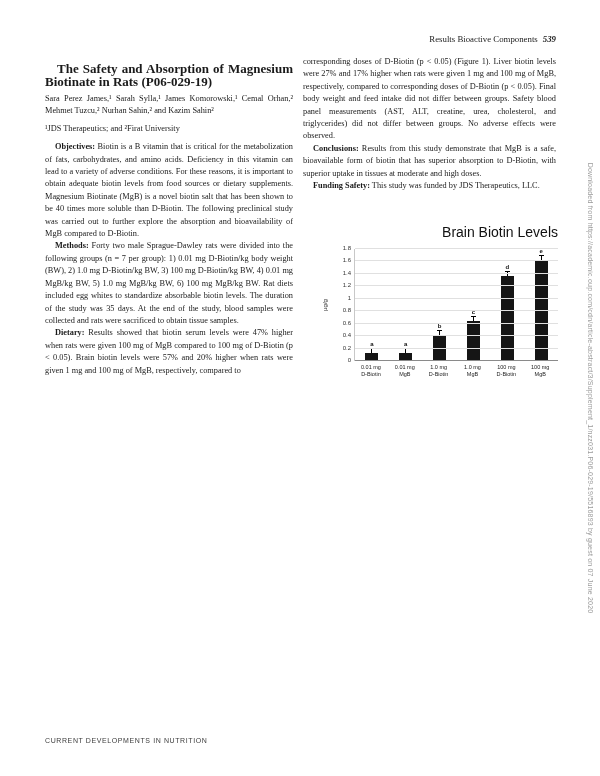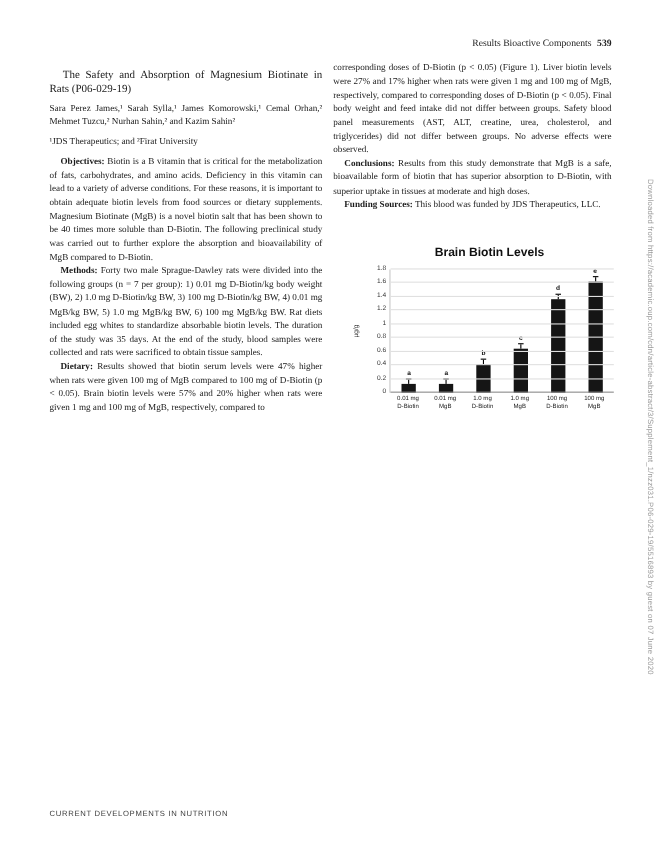--- a/index.html
+++ b/index.html
@@ -2,38 +2,38 @@
 <html><head>
 <meta charset="utf-8">
 <style>
   html,body{margin:0;padding:0;background:#fff;}
   #page{position:relative;width:600px;height:776px;background:#ffffff;overflow:hidden;
         font-family:"Liberation Serif",serif;color:#1a1a1a;}
 
   
   .header{position:absolute;top:34px;left:45px;width:511px;text-align:right;
           font-size:8.8px;color:#222;}
-  .header .pagenum{font-weight:bold;margin-left:5px;}
+  .header .pagenum{font-weight:bold;margin-left:5px;font-style:italic;}
 
   
   .col{position:absolute;text-align:justify;font-size:8.3px;line-height:12.4px;}
   #col-left{left:45px;top:62px;width:248px;}
   #col-right{left:303px;top:56px;width:253px;}
-  .title{font-weight:normal;font-size:10px;line-height:13px;text-indent:12px;margin:0 0 5px 0;}
+  .title{font-weight:bold;font-size:13px;line-height:13px;text-indent:12px;margin:0 0 5px 0;}
   .authors{margin:0 0 5px 0;}
   .affil{margin:0 0 6px 0;text-align:left;}
   p.para{margin:0;text-indent:10px;}
   p.noindent{margin:0;text-indent:0;}
   .lead{font-weight:bold;}
   .boldline{font-weight:bold;}
 
   
   #figure{position:absolute;left:332px;top:224px;width:226px;
           font-family:"Liberation Sans",sans-serif;color:#111;}
-  .fig-title{text-align:center;font-weight:bold;font-size:11px;margin-bottom:9px;}
+  .fig-title{text-align:right;font-weight:normal;font-size:14px;margin-bottom:9px;}
   #plot{position:relative;margin-left:22px;height:112px;border-left:1px solid #c8c8c8;}
   .gridline{position:absolute;left:0;right:0;height:0;border-top:1px solid #e0e0e0;}
   .gridline.baseline{border-top:1px solid #8a8a8a;}
   .tick-label{position:absolute;left:-21px;width:17px;text-align:right;font-size:6px;
               line-height:6px;color:#333;}
   .ylabel{position:absolute;left:-36px;top:50%;transform:translateY(-50%) rotate(-90deg);
           font-size:6px;color:#333;}
   .bars{position:absolute;left:0;right:0;top:0;bottom:0;display:flex;
         align-items:flex-end;justify-content:space-around;}
   .slot{display:flex;flex-direction:column;align-items:center;justify-content:flex-end;
@@ -69,21 +69,21 @@
     <p class="authors">Sara Perez James,¹ Sarah Sylla,¹ James Komorowski,¹ Cemal Orhan,² Mehmet Tuzcu,² Nurhan Sahin,² and Kazim Sahin²</p>
     <p class="affil">¹JDS Therapeutics; and ²Firat University</p>
     <p class="para"><span class="lead">Objectives:</span><span> Biotin is a B vitamin that is critical for the metabolization of fats, carbohydrates, and amino acids. Deficiency in this vitamin can lead to a variety of adverse conditions. For these reasons, it is important to obtain adequate biotin levels from food sources or dietary supplements. Magnesium Biotinate (MgB) is a novel biotin salt that has been shown to be 40 times more soluble than D-Biotin. The following preclinical study was carried out to further explore the absorption and bioavailability of MgB compared to D-Biotin.</span></p>
     <p class="para"><span class="lead">Methods:</span><span> Forty two male Sprague-Dawley rats were divided into the following groups (n = 7 per group): 1) 0.01 mg D-Biotin/kg body weight (BW), 2) 1.0 mg D-Biotin/kg BW, 3) 100 mg D-Biotin/kg BW, 4) 0.01 mg MgB/kg BW, 5) 1.0 mg MgB/kg BW, 6) 100 mg MgB/kg BW. Rat diets included egg whites to standardize absorbable biotin levels. The duration of the study was 35 days. At the end of the study, blood samples were collected and rats were sacrificed to obtain tissue samples.</span></p>
     <p class="para"><span class="lead">Dietary:</span><span> Results showed that biotin serum levels were 47% higher when rats were given 100 mg of MgB compared to 100 mg of D-Biotin (p &lt; 0.05). Brain biotin levels were 57% and 20% higher when rats were given 1 mg and 100 mg of MgB, respectively, compared to</span></p>
   </div>
 
   <div class="col" id="col-right">
     <p class="noindent">corresponding doses of D-Biotin (p &lt; 0.05) (Figure 1). Liver biotin levels were 27% and 17% higher when rats were given 1 mg and 100 mg of MgB, respectively, compared to corresponding doses of D-Biotin (p &lt; 0.05). Final body weight and feed intake did not differ between groups. Safety blood panel measurements (AST, ALT, creatine, urea, cholesterol, and triglycerides) did not differ between groups. No adverse effects were observed.</p>
     <p class="para"><span class="lead">Conclusions:</span><span> Results from this study demonstrate that MgB is a safe, bioavailable form of biotin that has superior absorption to D-Biotin, with superior uptake in tissues at moderate and high doses.</span></p>
-    <p class="para"><span class="lead">Funding Sources:</span><span> This blood was funded by JDS Therapeutics, LLC.</span></p>
+    <p class="para"><span class="lead">Funding Safety:</span><span> This study was funded by JDS Therapeutics, LLC.</span></p>
   </div>
 
   <div id="figure">
     <div class="fig-title">Brain Biotin Levels</div>
     <div id="plot">
       <div class="ylabel">µg/g</div>
       <div class="bars" id="bars">
           <div class="slot">
             <div class="sig">a</div>
             <div class="err"></div>

